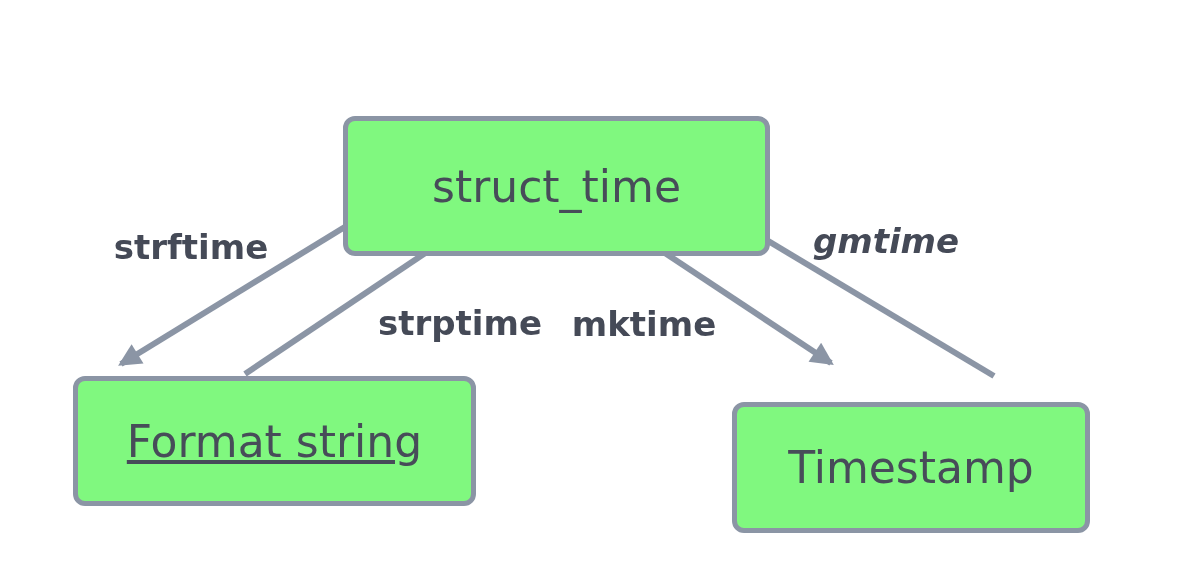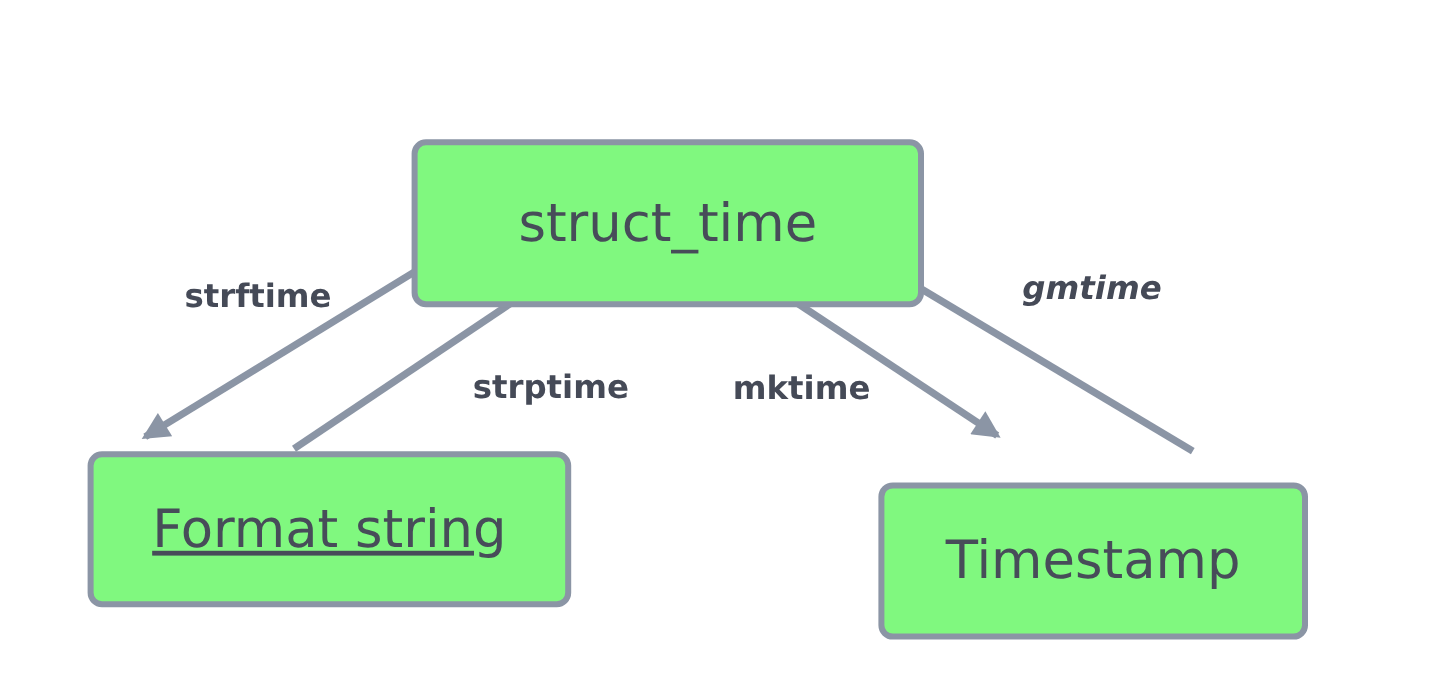--- a/index.html
+++ b/index.html
@@ -37,28 +37,27 @@
     letter-spacing: 0px;
     white-space: nowrap;
   }
   .node-struct-time  { left: 343px; top: 73px;  width: 427px; height: 140px; margin-top: 43px; }
   .node-format-string{ left: 73px;  top: 376px; width: 403px; height: 130px; text-decoration: underline; }
   .node-timestamp    { left: 732px; top: 374px; width: 358px; height: 131px; margin-top: 28px; }
 
   .edge-label {
     position: absolute;
     color: #454a57;
-    font-size: 27px;
+    font-size: 34px;
     font-weight: 700;
     white-space: nowrap;
     transform: translate(-50%, -50%);
-    margin-left: 24px;
   }
   .label-strftime  { left: 191px; top: 247px; }
-  .label-strptime  { left: 435px; top: 323px; }
+  .label-strptime  { left: 460px; top: 323px; }
   .label-mktime    { left: 644px; top: 324px; }
   .label-gmtime    { left: 886px; top: 241px; font-style: italic; }
   .label-localtime { left: 968px; top: 310px; }
 </style>
 </head>
 <body>
 
 <div class="canvas">
 
   <svg class="arrows-layer" width="1191" height="575" viewBox="0 0 1191 575" xmlns="http://www.w3.org/2000/svg">

